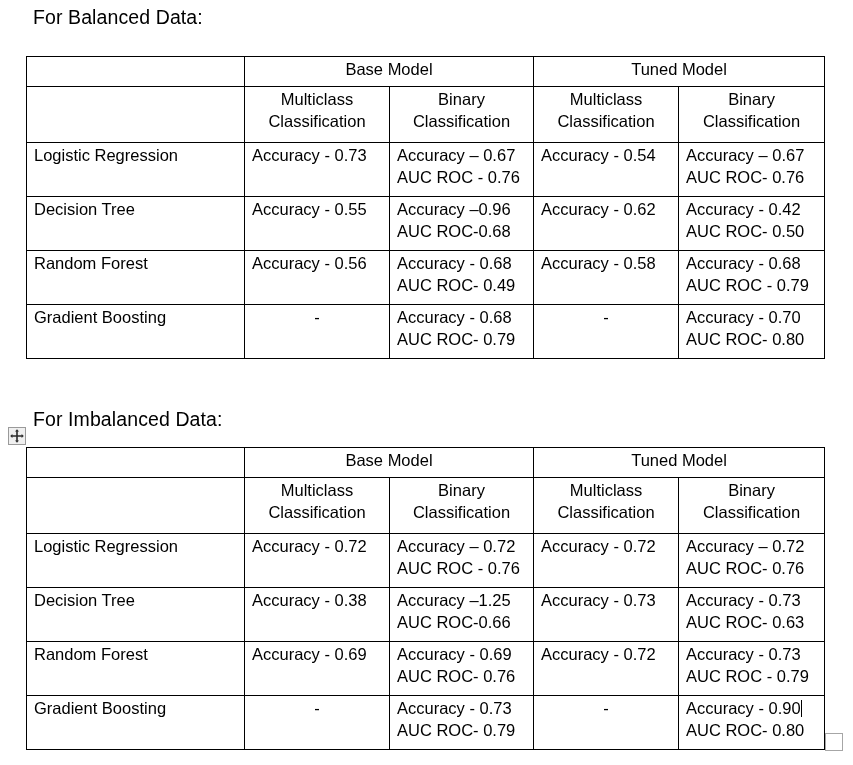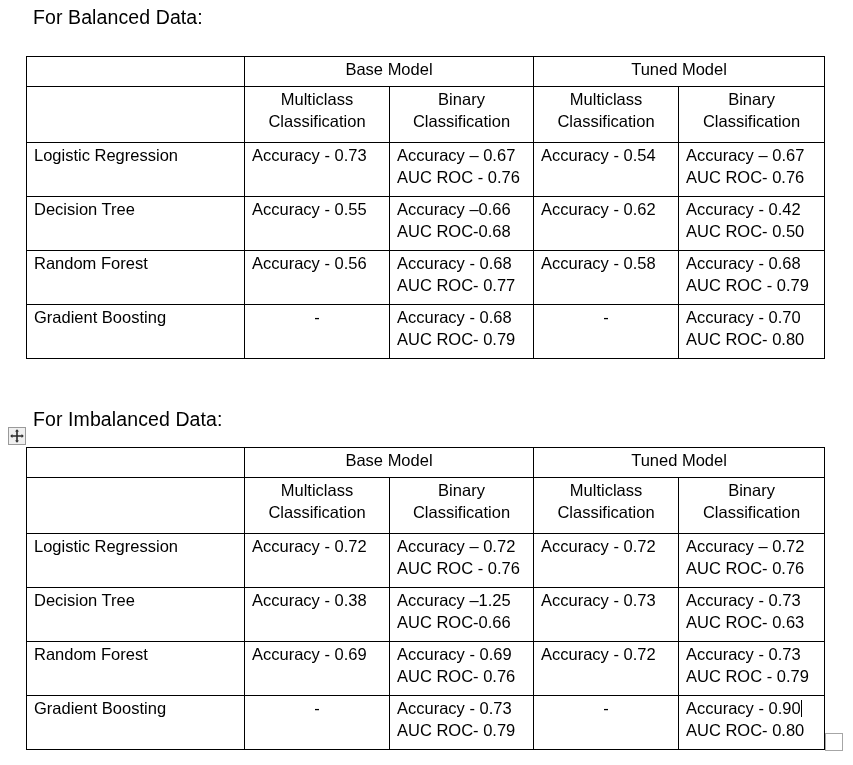--- a/index.html
+++ b/index.html
@@ -185,42 +185,42 @@
       </td>
     </tr>
 
     <tr>
       <td class="row-label">Decision Tree</td>
       <td class="metric-cell">
         <span>Accuracy - 0.55</span>
         <span class="line2"></span>
       </td>
       <td class="metric-cell">
-        <span>Accuracy –0.66</span>
+        <span>Accuracy –0.96</span>
         <span class="line2">AUC ROC-0.68</span>
       </td>
       <td class="metric-cell">
         <span>Accuracy - 0.62</span>
         <span class="line2"></span>
       </td>
       <td class="metric-cell">
         <span>Accuracy - 0.42</span>
         <span class="line2">AUC ROC- 0.50</span>
       </td>
     </tr>
 
     <tr>
       <td class="row-label">Random Forest</td>
       <td class="metric-cell">
         <span>Accuracy - 0.56</span>
         <span class="line2"></span>
       </td>
       <td class="metric-cell">
         <span>Accuracy - 0.68</span>
-        <span class="line2">AUC ROC- 0.77</span>
+        <span class="line2">AUC ROC- 0.49</span>
       </td>
       <td class="metric-cell">
         <span>Accuracy - 0.58</span>
         <span class="line2"></span>
       </td>
       <td class="metric-cell">
         <span>Accuracy - 0.68</span>
         <span class="line2">AUC ROC - 0.79</span>
       </td>
     </tr>

